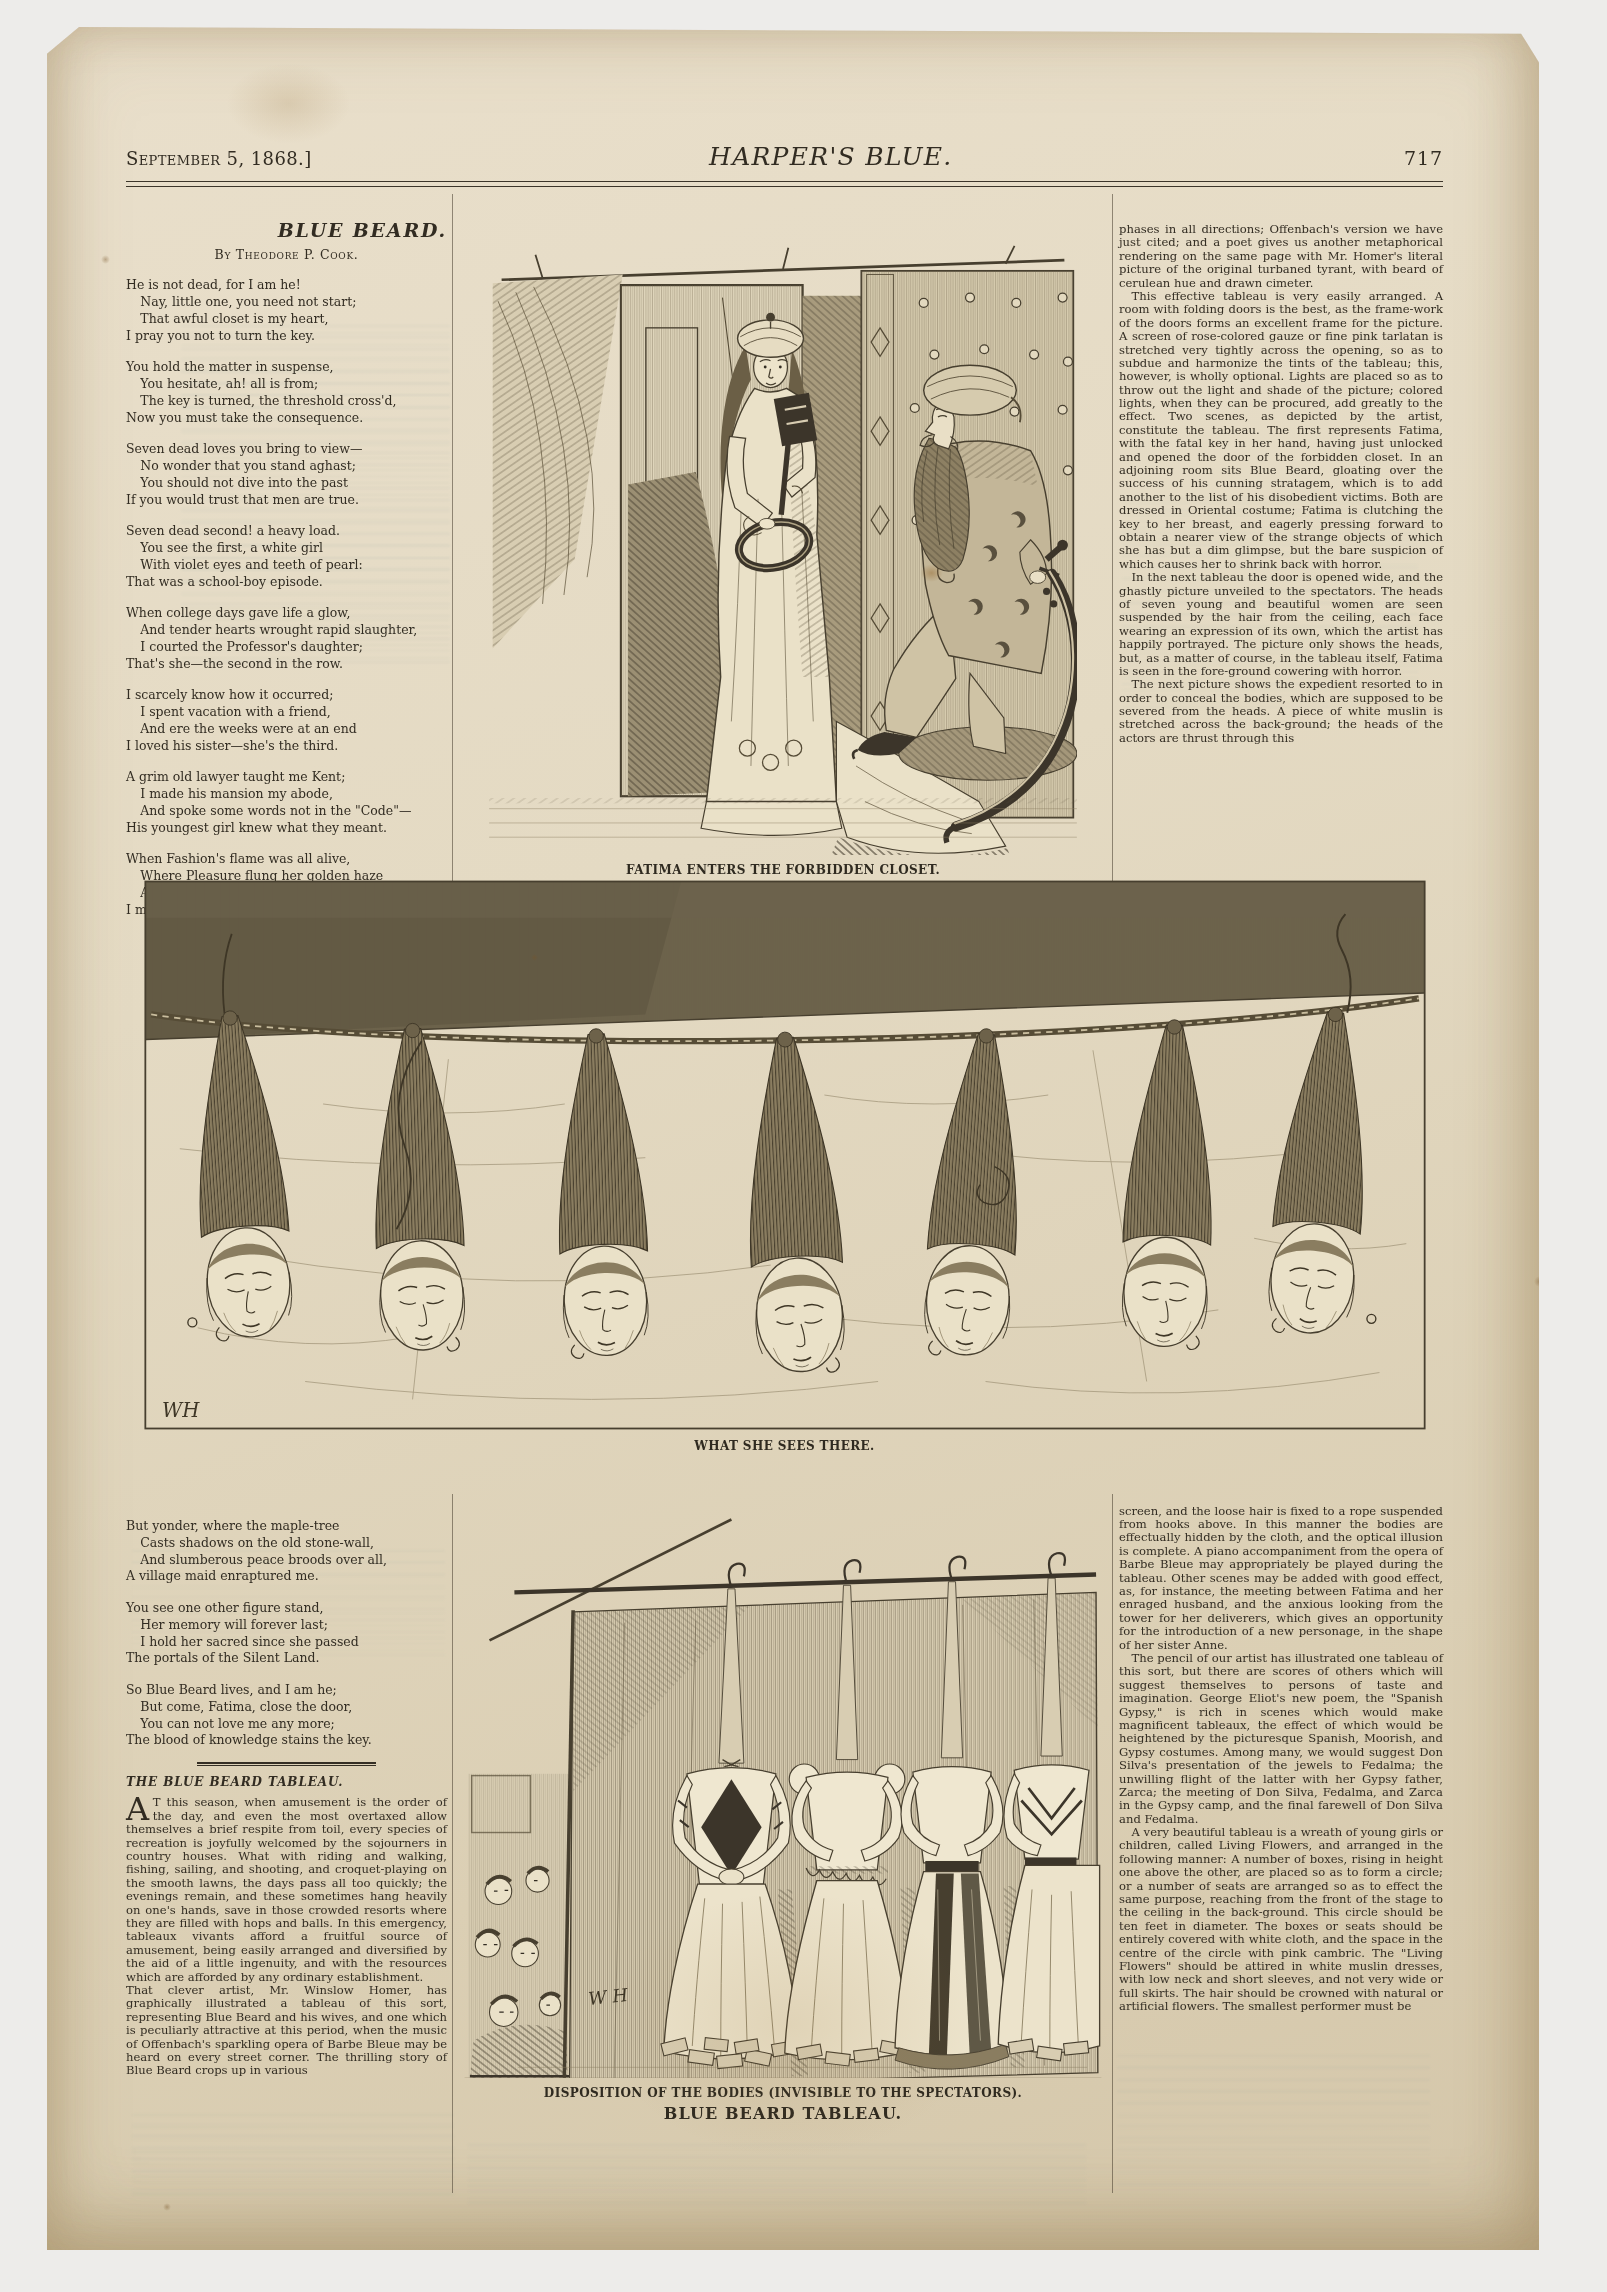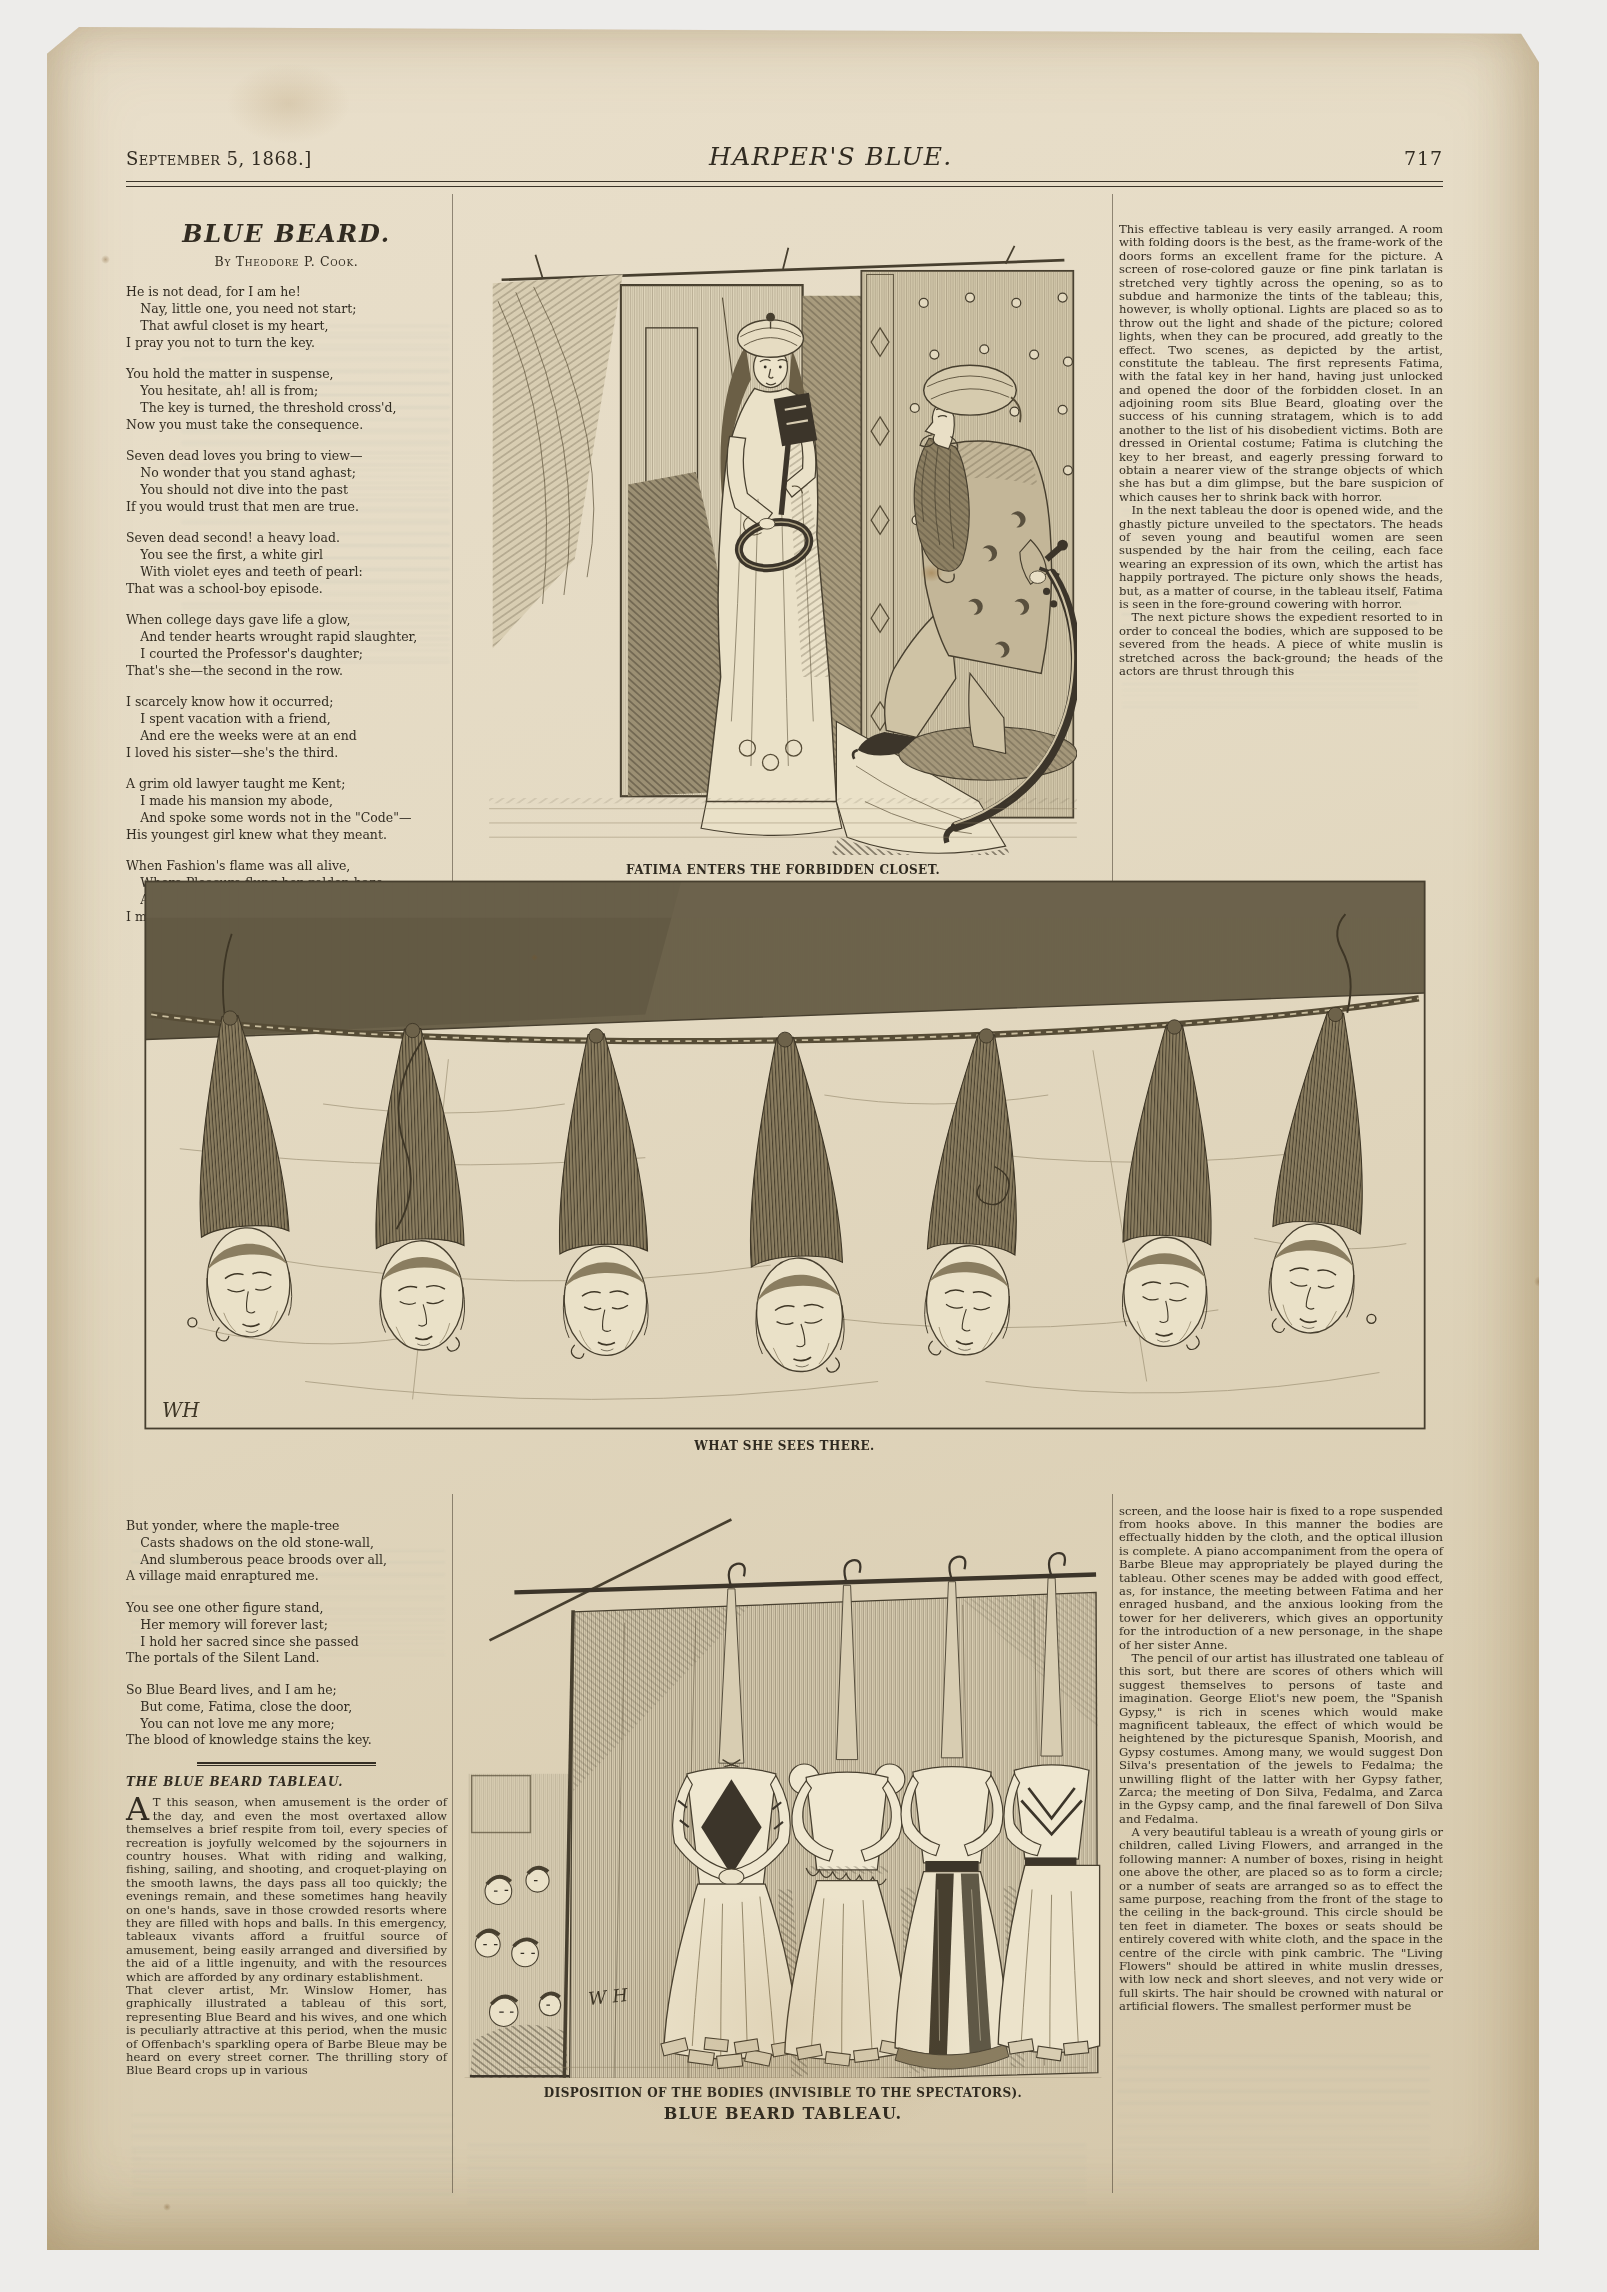--- a/index.html
+++ b/index.html
@@ -23,21 +23,21 @@
   .date{font-variant:small-caps;font-size:18px;letter-spacing:0.4px;}
   .masthead{font-style:italic;font-size:25px;letter-spacing:1.3px;transform:translateX(-27px);}
   .pagenum{font-size:19px;letter-spacing:0.9px;}
   .hrule{position:absolute;top:154px;left:79px;width:1317px;height:3.6px;border-top:1.8px solid #3c352a;border-bottom:0.9px solid #3c352a;}
   .grid{position:absolute;left:79px;width:1317px;display:grid;grid-template-columns:321px 12.5px 647px 12.5px 324px;align-items:start;}
   .secA{top:167px;height:682px;}
   .secB{position:absolute;top:853px;left:79px;width:1317px;}
   .secC{top:1467px;height:699px;}
   .vrule{height:100%;min-height:663px;background:linear-gradient(to right,transparent 5.4px,rgba(70,60,45,.55) 5.4px,rgba(70,60,45,.55) 6.3px,transparent 6.3px);}
   .poemcol{padding-top:25px;}
-  .poem-title{text-align:center;font-style:italic;font-weight:600;font-size:24px;letter-spacing:1.8px;margin:0 0 6.3px 0;}
+  .poem-title{text-align:right;font-style:italic;font-weight:600;font-size:19px;letter-spacing:1.8px;margin:0 0 6.3px 0;}
   .byline{text-align:center;font-variant:small-caps;font-size:12.5px;letter-spacing:0.7px;margin-bottom:14.3px;}
   .stanza{margin-bottom:8px;margin-top:15px;}
   .pline{font-size:12.5px;line-height:1.34;white-space:nowrap;}
   .pline.ind{padding-left:14.3px;}
   .textcol{padding-top:29px;font-size:11.6px;line-height:1.155;text-align:justify;hyphens:auto;}
   .textcol .para{margin:0;}
   .textcol .para + .para{text-indent:12.5px;}
   figure{margin:0;}
   .centerfig{padding-top:27px;text-align:center;}
   .cap{text-align:center;font-weight:700;font-size:12px;letter-spacing:0.4px;color:#2f2a20;margin-top:8px;}
@@ -257,20 +257,21 @@
         </g>
         <g>
           <path d="M0 660 H660 M0 676 H660 M0 692 H660" stroke="#8d8063" stroke-width="1" opacity="0.5"></path>
           <rect y="648" width="660" height="6" fill="url(#s1d2)" opacity="0.5"></rect>
         </g>
       </svg>
       <figcaption class="cap">FATIMA ENTERS THE FORBIDDEN CLOSET.</figcaption>
     </figure>
     <div class="vrule"></div>
     <div class="textcol">
+        <p class="para">phases in all directions; Offenbach's version we have just cited; and a poet gives us another metaphorical rendering on the same page with Mr. Homer's literal picture of the original turbaned tyrant, with beard of cerulean hue and drawn cimeter.</p>
         <p class="para">This effective tableau is very easily arranged. A room with folding doors is the best, as the frame-work of the doors forms an excellent frame for the picture. A screen of rose-colored gauze or fine pink tarlatan is stretched very tightly across the opening, so as to subdue and harmonize the tints of the tableau; this, however, is wholly optional. Lights are placed so as to throw out the light and shade of the picture; colored lights, when they can be procured, add greatly to the effect. Two scenes, as depicted by the artist, constitute the tableau. The first represents Fatima, with the fatal key in her hand, having just unlocked and opened the door of the forbidden closet. In an adjoining room sits Blue Beard, gloating over the success of his cunning stratagem, which is to add another to the list of his disobedient victims. Both are dressed in Oriental costume; Fatima is clutching the key to her breast, and eagerly pressing forward to obtain a nearer view of the strange objects of which she has but a dim glimpse, but the bare suspicion of which causes her to shrink back with horror.</p>
         <p class="para">In the next tableau the door is opened wide, and the ghastly picture unveiled to the spectators. The heads of seven young and beautiful women are seen suspended by the hair from the ceiling, each face wearing an expression of its own, which the artist has happily portrayed. The picture only shows the heads, but, as a matter of course, in the tableau itself, Fatima is seen in the fore-ground cowering with horror.</p>
         <p class="para">The next picture shows the expedient resorted to in order to conceal the bodies, which are supposed to be severed from the heads.  A piece of white muslin is stretched across the back-ground; the heads of the actors are thrust through this</p>
       </div>
   </section>
 
   <section class="secB">
     <figure>
       <svg viewBox="0 0 1432 614" width="1282" height="550">
         <defs>

